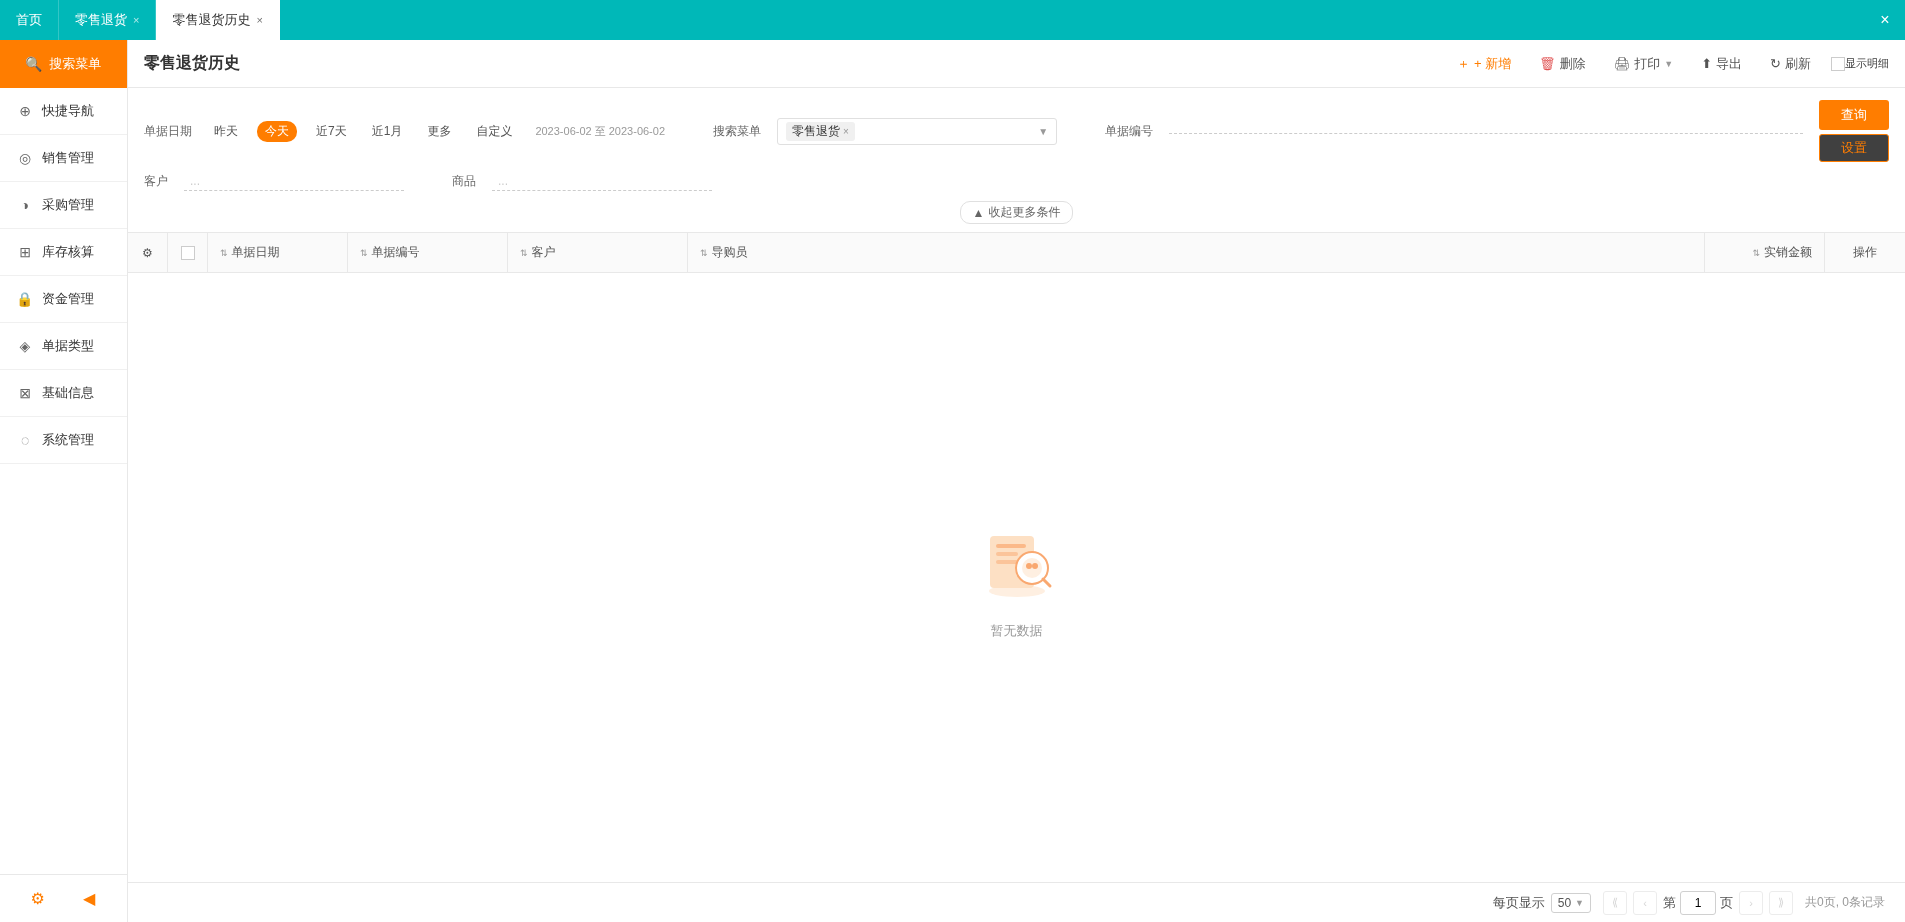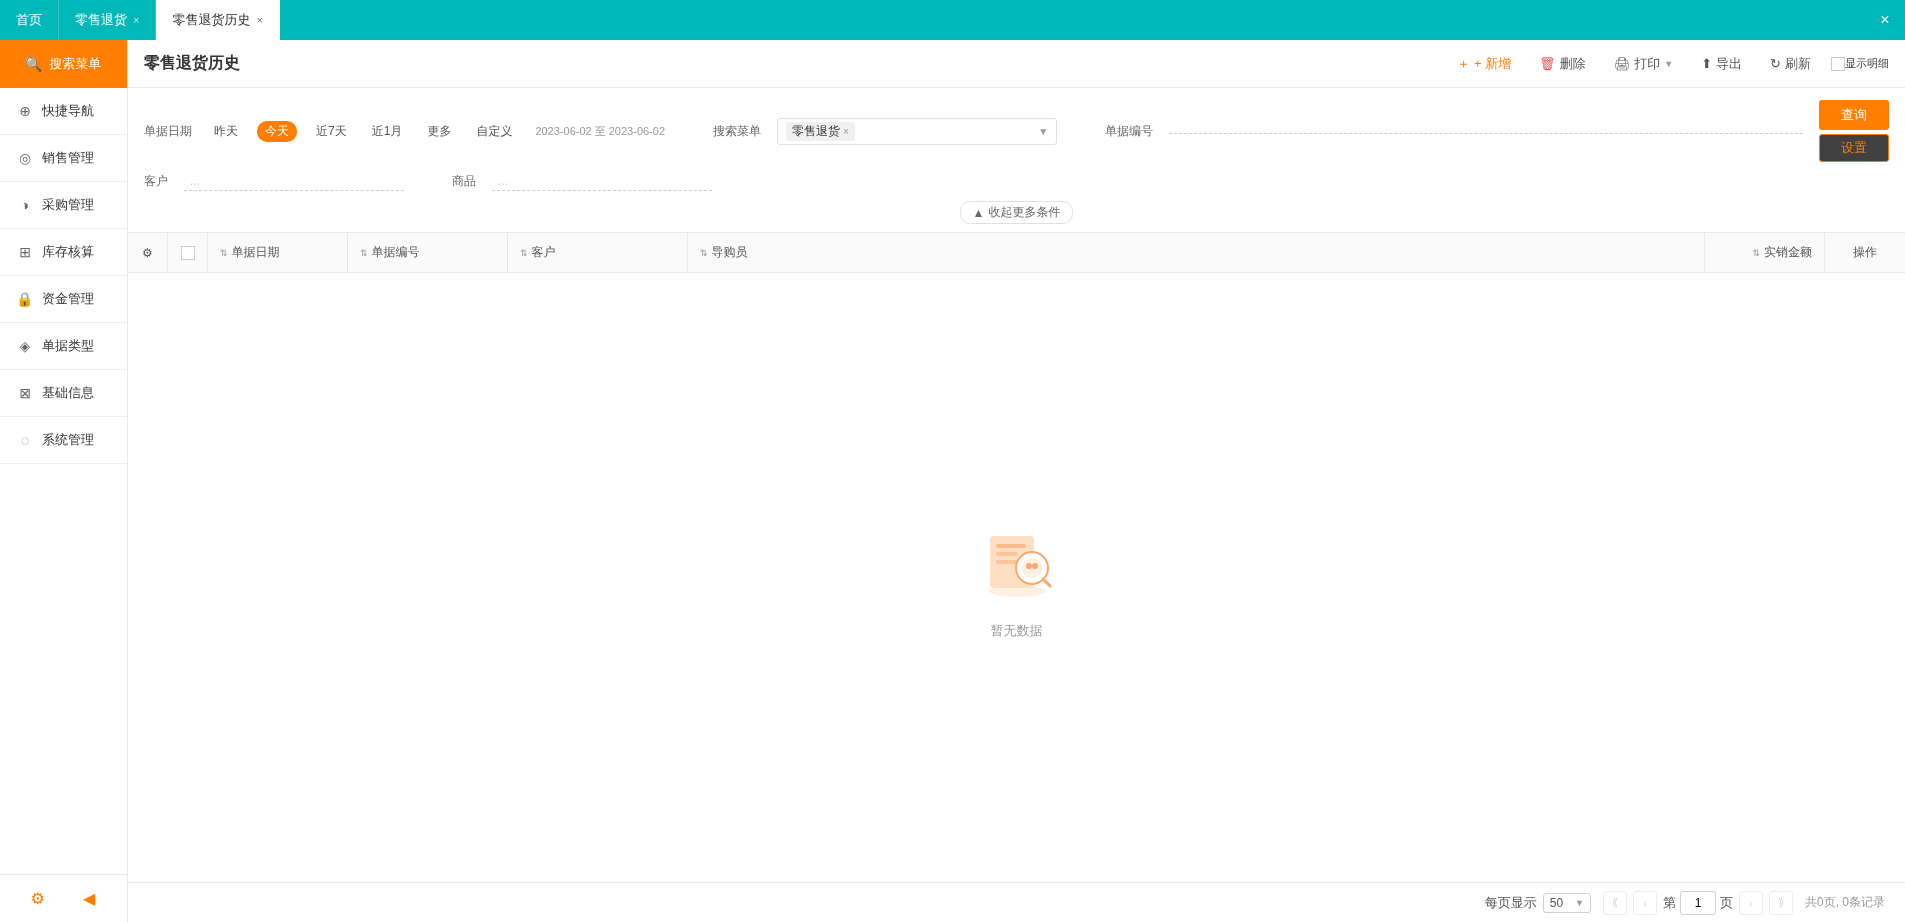--- a/index.html
+++ b/index.html
@@ -378,21 +378,21 @@
       align-items: center;
       gap: 6px;
     }
     .select-box {
       border: 1px solid #d0d0d0;
       border-radius: 3px;
       padding: 2px 6px;
       font-size: 12px;
       display: flex;
       align-items: center;
-      gap: 12px;
+      gap: 4px;
       cursor: pointer;
     }
     .page-nav {
       display: flex;
       align-items: center;
       gap: 6px;
     }
     .nav-btn {
       width: 24px;
       height: 24px;

